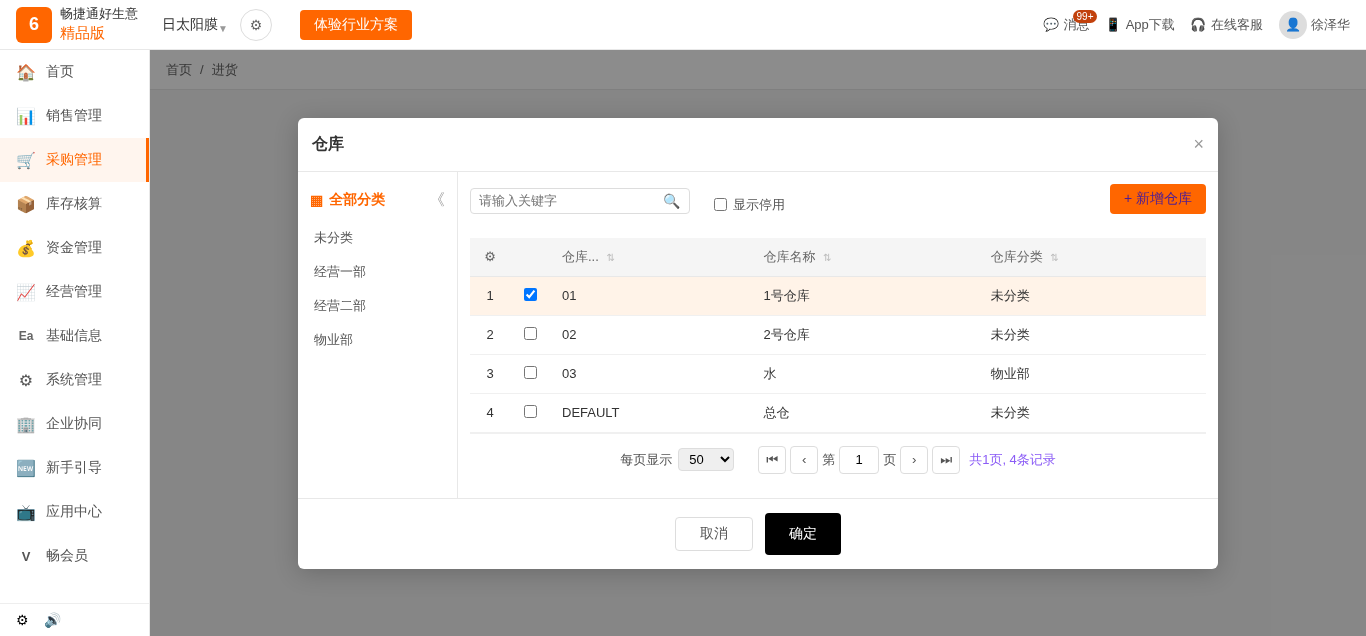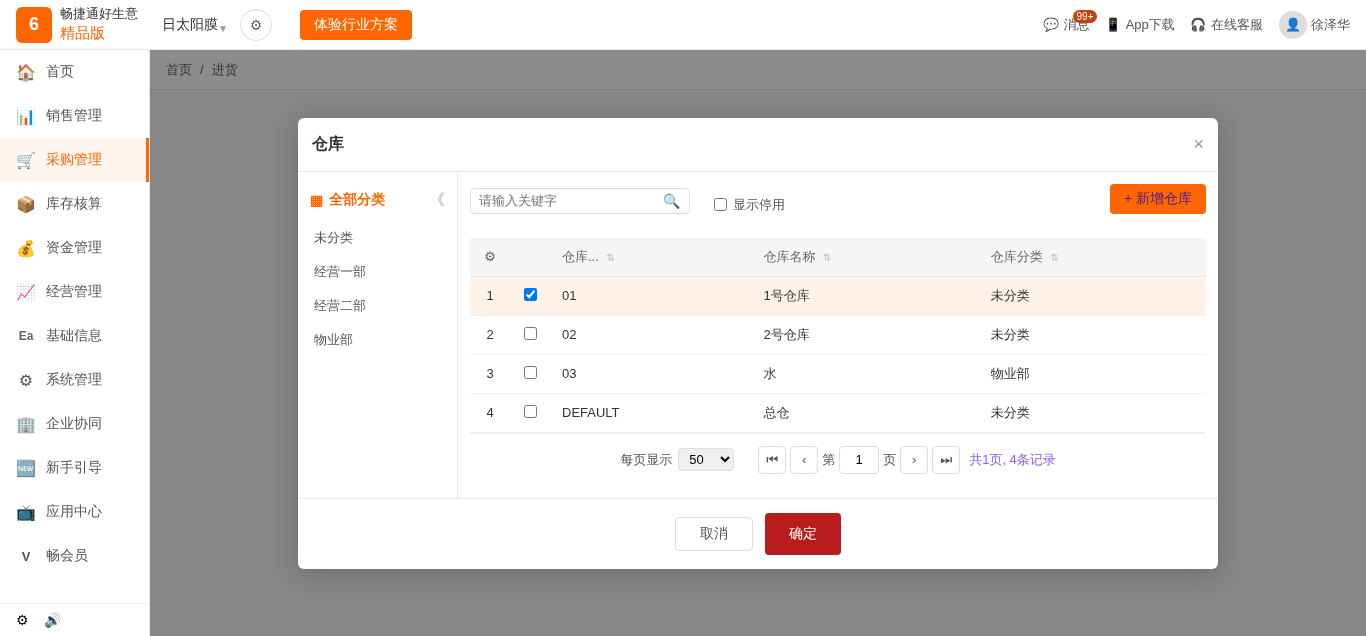--- a/index.html
+++ b/index.html
@@ -175,21 +175,21 @@
     
     .modal-footer {
       display: flex; align-items: center; justify-content: center;
       gap: 12px; padding: 14px 20px; border-top: 1px solid #e8e8e8;
     }
     .btn-cancel {
       padding: 7px 24px; border: 1px solid #ddd; background: #fff;
       border-radius: 4px; cursor: pointer; font-size: 14px; color: #555;
     }
     .btn-confirm {
-      padding: 12px 24px; border: none; background: #b91c1c;
+      padding: 12px 24px; border: none; background: #000000;
       border-radius: 4px; cursor: pointer; font-size: 14px; color: #fff;
     }
 
     
     ::-webkit-scrollbar { width: 4px; height: 4px; }
     ::-webkit-scrollbar-thumb { background: #ddd; border-radius: 4px; }
   </style>
 </head>
 <body>
 

